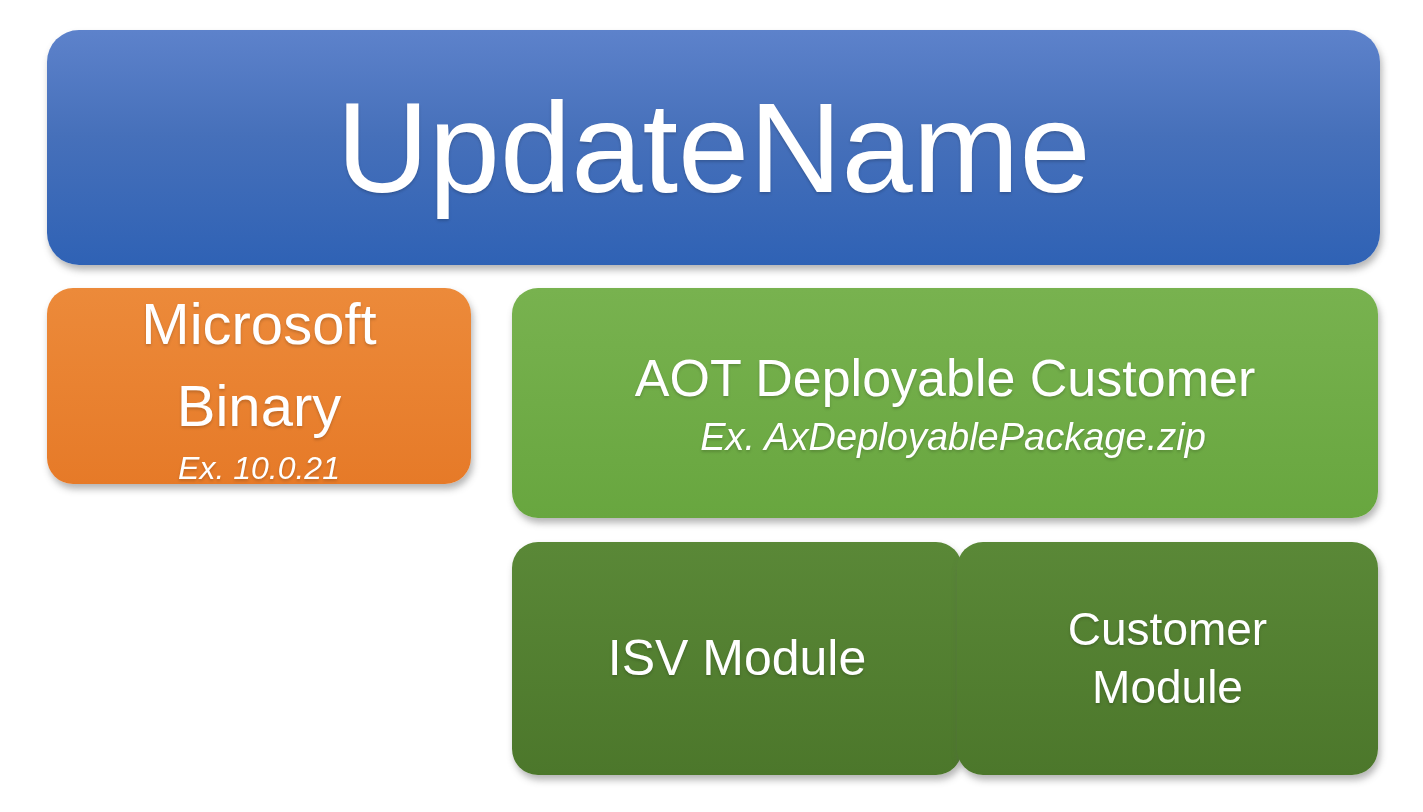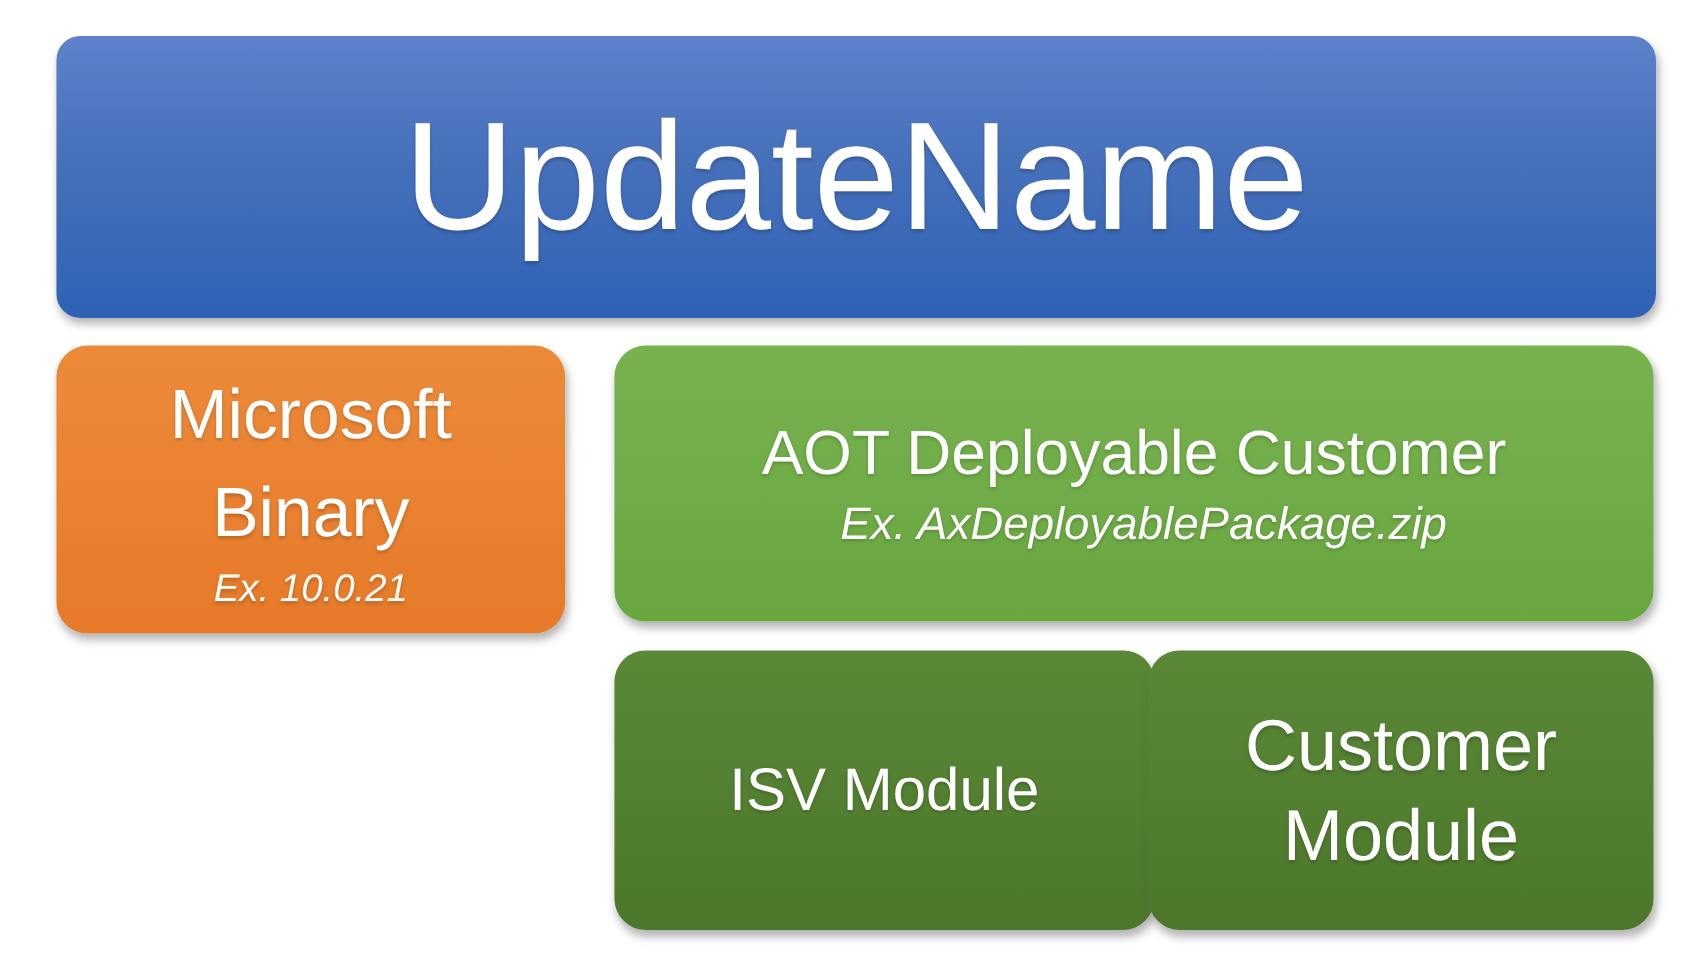--- a/index.html
+++ b/index.html
@@ -26,28 +26,28 @@
     text-align: center;
     box-shadow: 2px 5px 7px rgba(90, 90, 90, 0.45);
     box-sizing: border-box;
   }
   .box .title-line {
     text-shadow: 0 2px 3px rgba(0,0,0,0.18);
   }
   .box-update {
     left: 47px; top: 30px;
     width: 1333px; height: 235px;
-    border-radius: 20px;
+    border-radius: 32px;
     background: linear-gradient(180deg, #5d82cb 0%, #4670ba 45%, #2f62b5 100%);
     font-size: 128px;
     line-height: 1;
   }
   .box-microsoft {
     left: 47px; top: 288px;
-    width: 424px; height: 240px;
+    width: 424px; height: 196px;
     background: linear-gradient(180deg, #ec8a3a 0%, #e67a28 100%);
     font-size: 58px;
     line-height: 1.42;
     padding: 0 36px;
   }
   .box-aot {
     left: 512px; top: 288px;
     width: 866px; height: 230px;
     background: linear-gradient(180deg, #78b24f 0%, #68a63f 100%);
     font-size: 52px;
@@ -59,21 +59,21 @@
     width: 450px; height: 233px;
     background: linear-gradient(180deg, #5a8837 0%, #4c772b 100%);
     font-size: 50px;
     line-height: 1.25;
     padding: 0 28px;
   }
   .box-customer {
     left: 957px; top: 542px;
     width: 421px; height: 233px;
     background: linear-gradient(180deg, #5a8837 0%, #4c772b 100%);
-    font-size: 60px;
+    font-size: 46px;
     line-height: 1.25;
     padding: 0 56px;
   }
   .example-line {
     font-style: italic;
     font-size: 32px;
     line-height: 1.3;
     text-shadow: 0 2px 3px rgba(0,0,0,0.18);
   }
   .box-aot .example-line {

